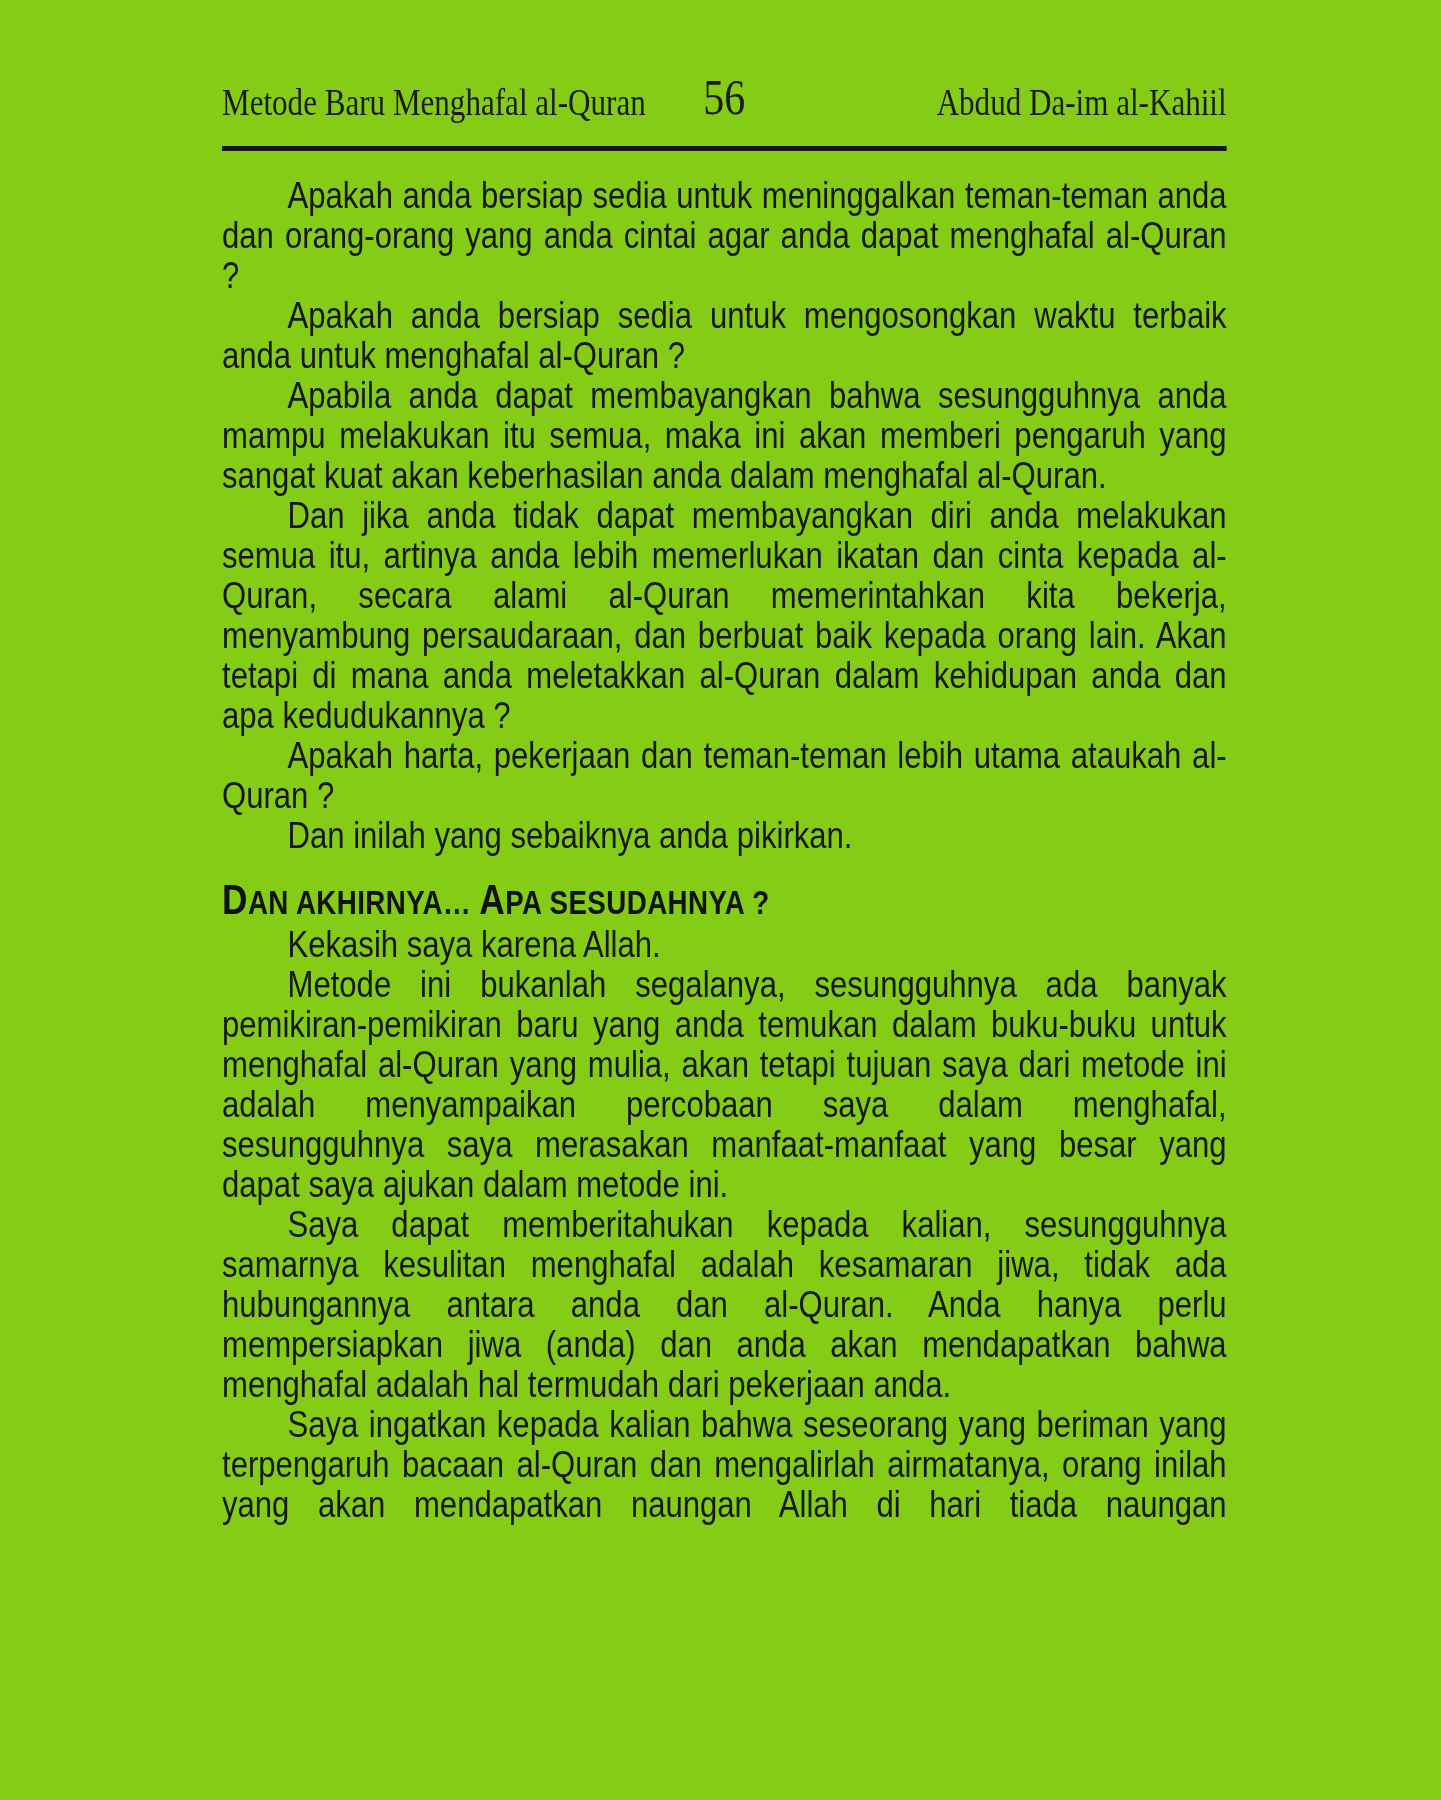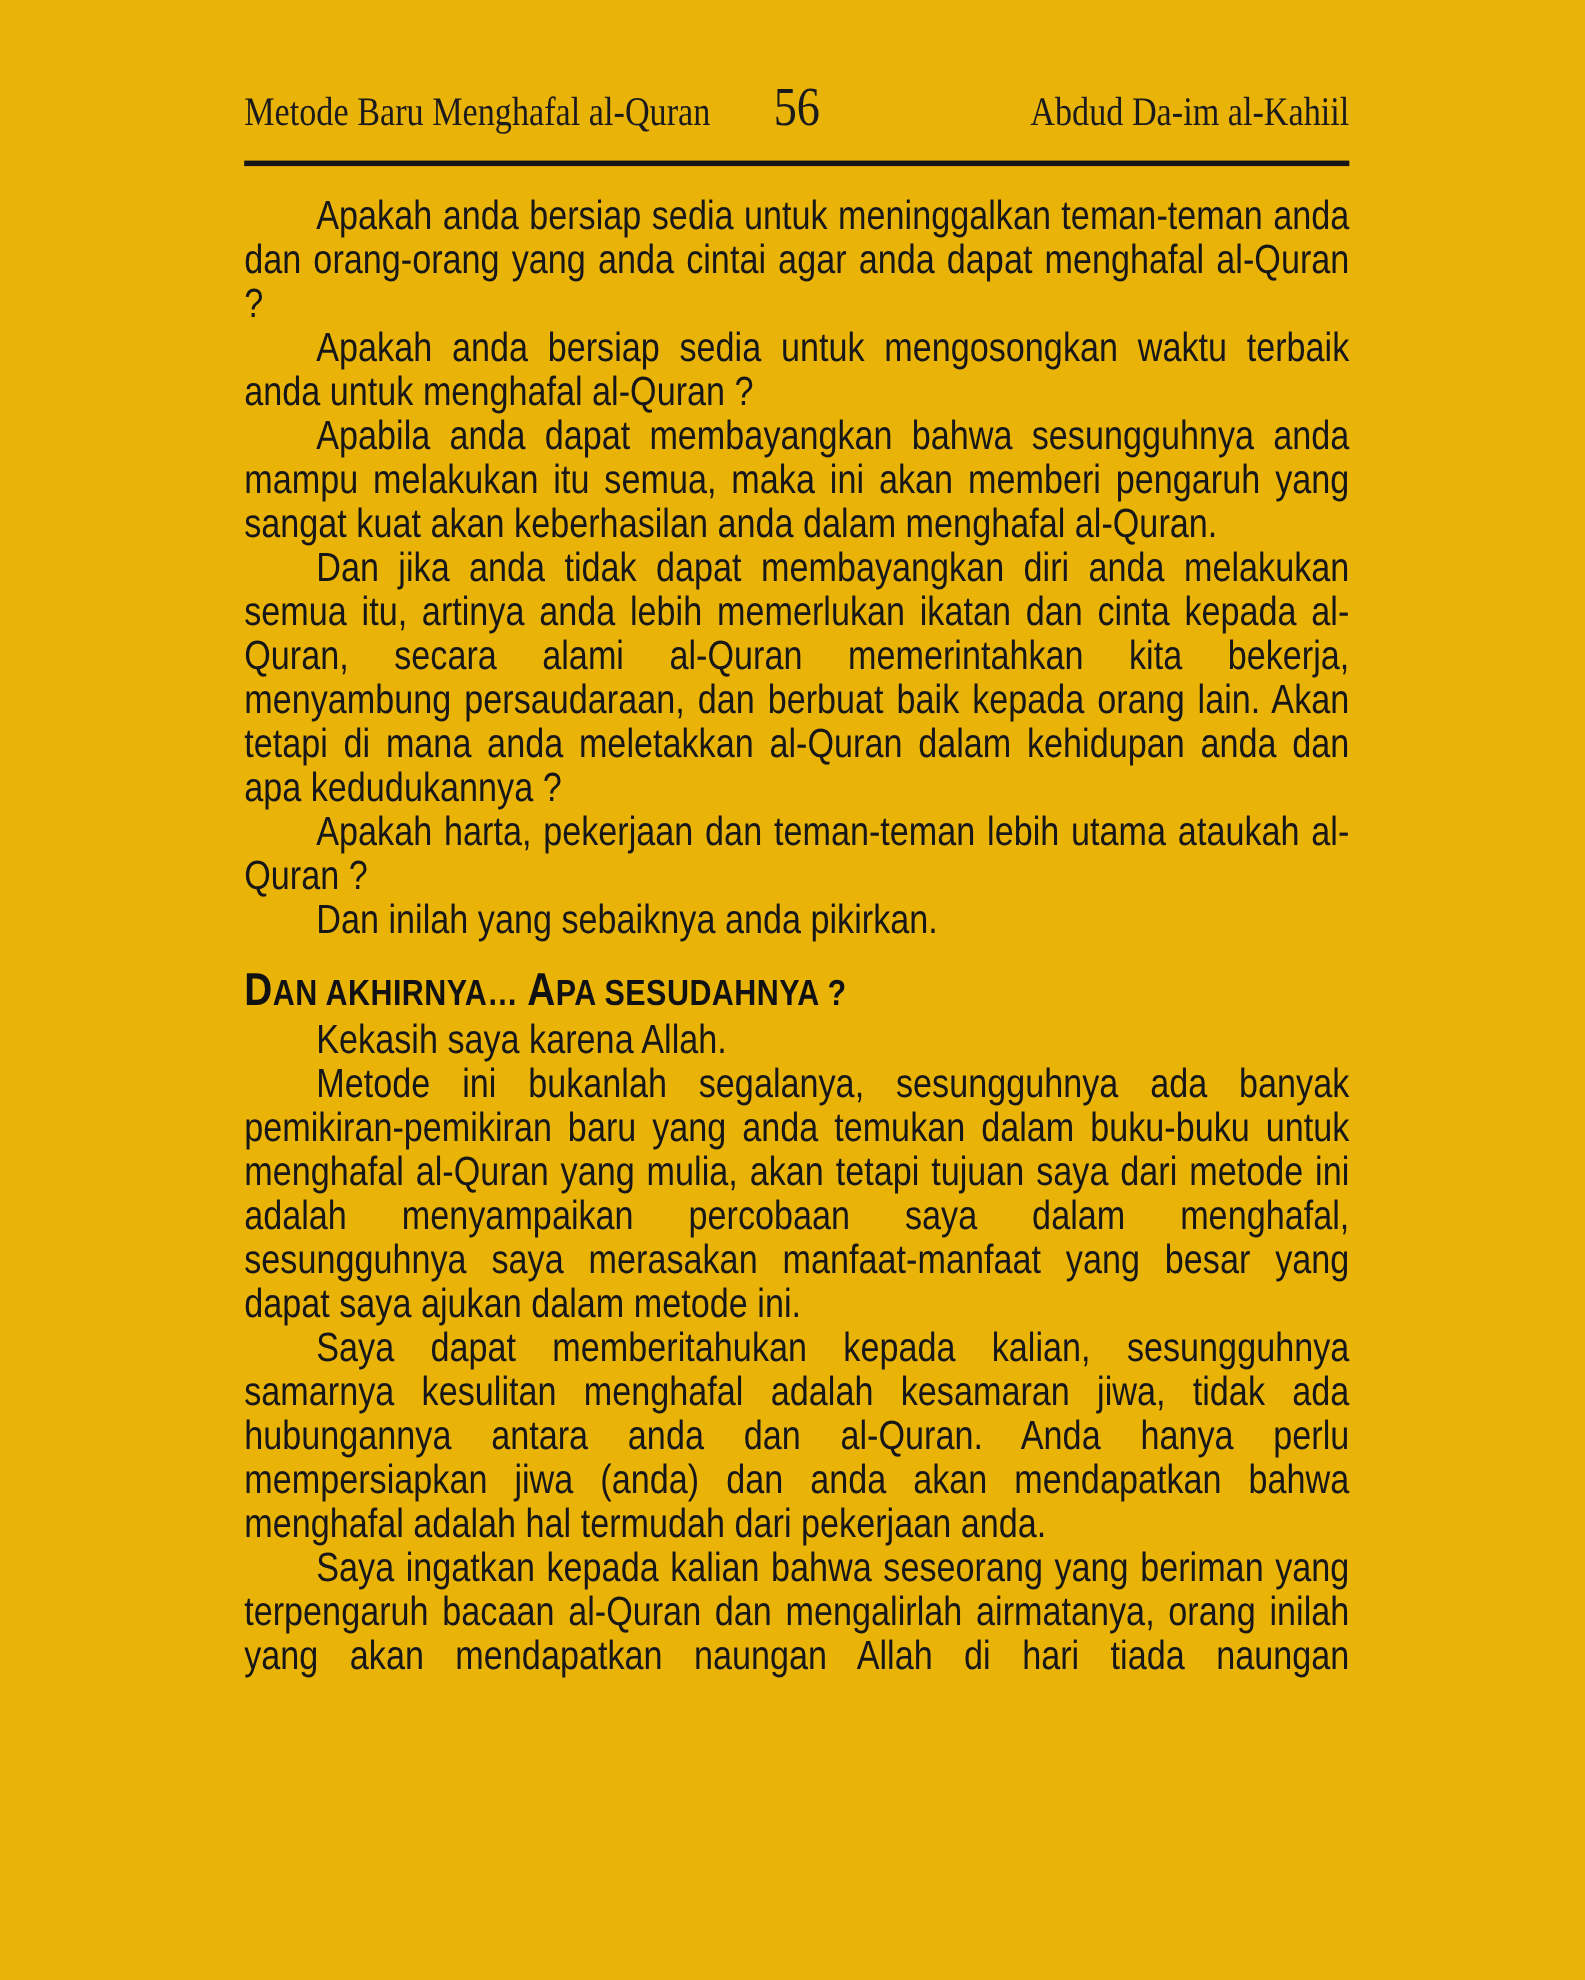--- a/index.html
+++ b/index.html
@@ -4,21 +4,21 @@
 <style>
   html, body {
     margin: 0;
     padding: 0;
     background: #ffffff;
   }
   .sheet {
     position: relative;
     width: 1441px;
     height: 1800px;
-    background: #eab308;
+    background: #84cc16;
     overflow: hidden;
     color: #1b1b1b;
     font-family: "Liberation Sans", sans-serif;
   }
   
   .scale-wrap {
     position: absolute;
     left: 222px;
     top: 0;
     width: 1196px;

